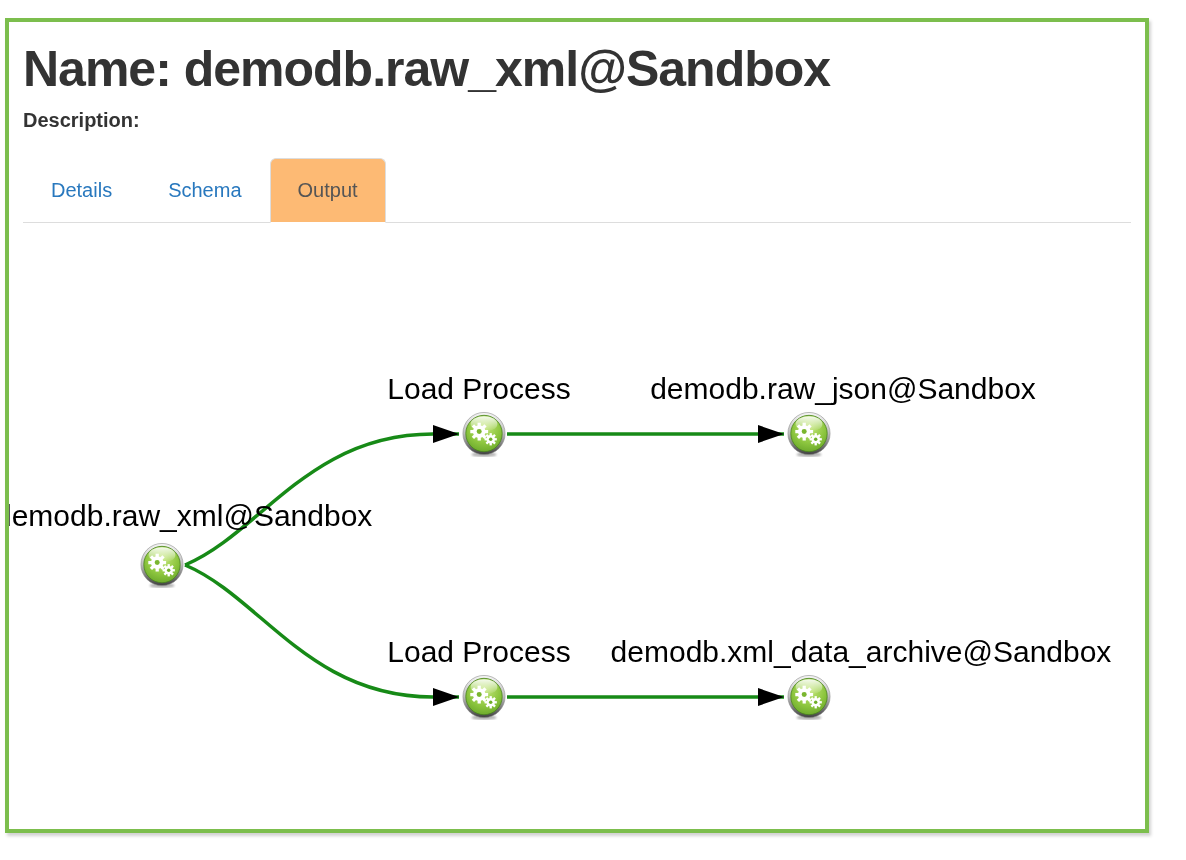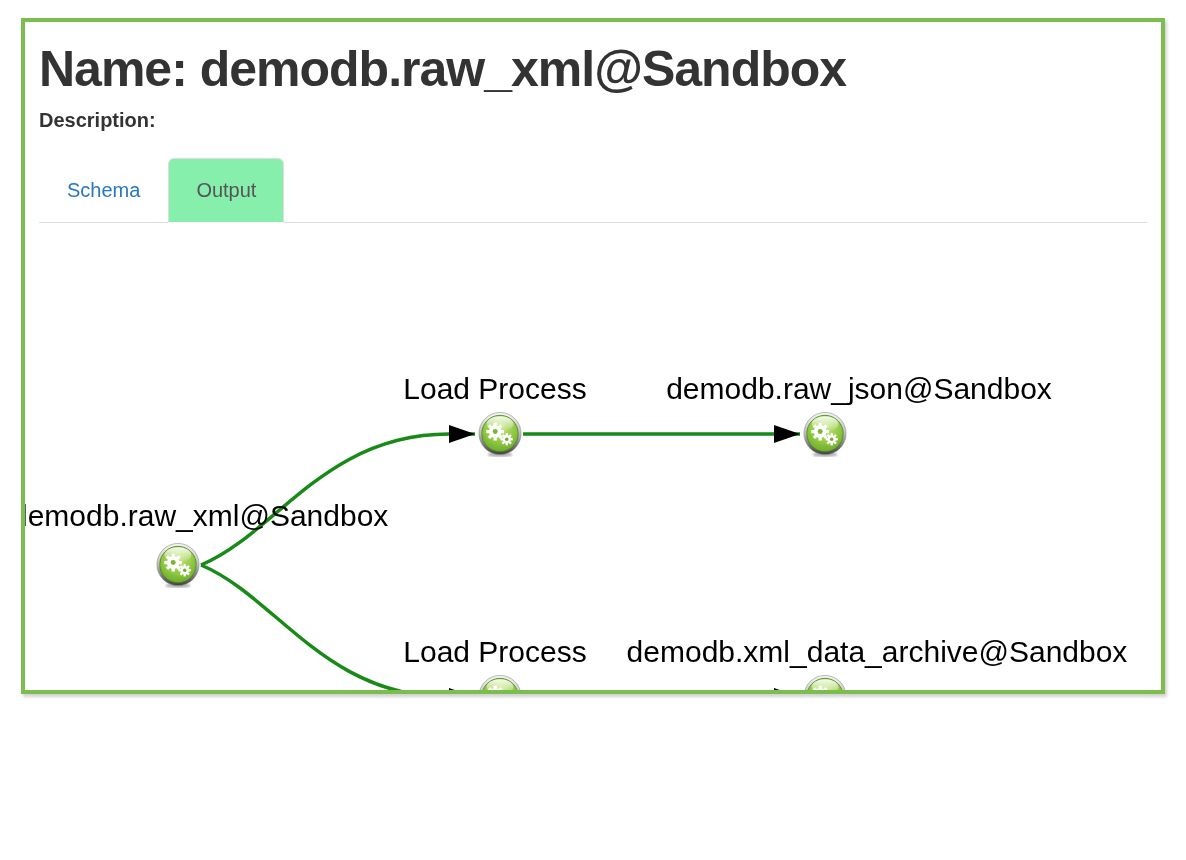--- a/index.html
+++ b/index.html
@@ -5,21 +5,21 @@
   :root{
     --edge-green:#178a17;
     --border-green:#7cbe4d;
     --tab-blue:#2878be;
     --title-gray:#333333;
   }
   *{box-sizing:border-box;margin:0;padding:0;}
   html,body{background:#ffffff;width:1186px;height:860px;overflow:hidden;
     font-family:"Liberation Sans", sans-serif;}
   .page-box{
-    position:absolute;left:21px;top:18px;width:1144px;height:676px;
+    position:absolute;left:5px;top:18px;width:1144px;height:815px;
     border:4px solid var(--border-green);
     background:#fff;
     box-shadow:2px 3px 3px rgba(0,0,0,0.18);
     overflow:hidden;
   }
   .header{padding:20px 14px 0 14px;}
   .page-title{
     font-size:50px;font-weight:bold;color:var(--title-gray);
     line-height:1.1;letter-spacing:-1px;white-space:nowrap;
   }
@@ -39,21 +39,21 @@
     padding:20px 27px;
     margin-bottom:-1px;
     color:var(--tab-blue);
     cursor:pointer;
     border:1px solid transparent;
     border-radius:6px 6px 0 0;
     background:transparent;
   }
   .tab.active{
     color:#555;
-    background:#86efac;
+    background:#fdba74;
     border-color:#ddd;
     border-bottom-color:#fff;
     cursor:default;
   }
   
   .graph{
     position:relative;
     width:100%;height:595px;
     overflow:hidden;
   }
@@ -127,20 +127,21 @@
 </svg>
 
 <div class="page-box">
 
   <div class="header">
     <div class="page-title">Name: demodb.raw_xml@Sandbox</div>
     <div class="description-label">Description:</div>
   </div>
 
   <ul class="tabs">
+    <li class="tab">Details</li>
     <li class="tab">Schema</li>
     <li class="tab active">Output</li>
   </ul>
 
   <div class="graph">
 
     <svg class="edges" width="1134" height="595" viewBox="0 0 1134 595">
       <defs>
         <marker id="arrow" markerUnits="userSpaceOnUse" markerWidth="28" markerHeight="20" refX="26" refY="9" orient="auto">
           <path class="arrowhead" d="M0,0 L26,9 L0,18 Z"></path>

